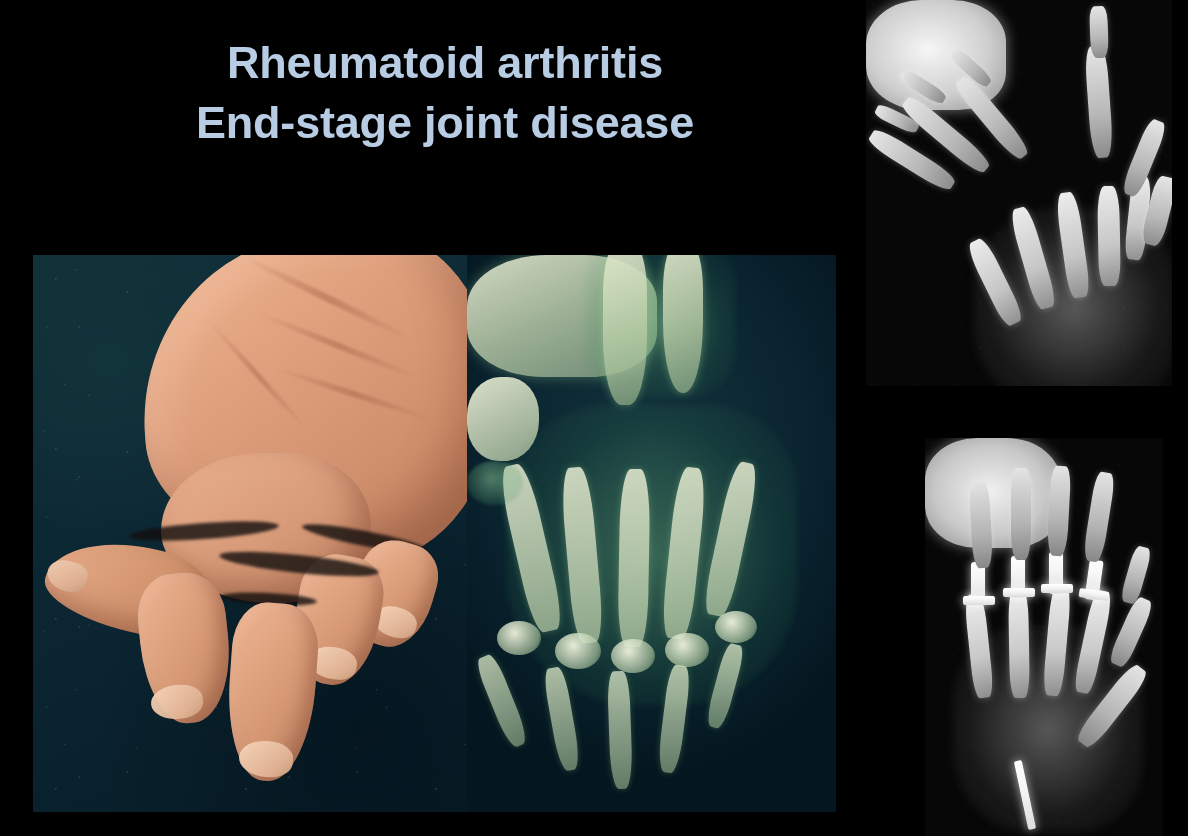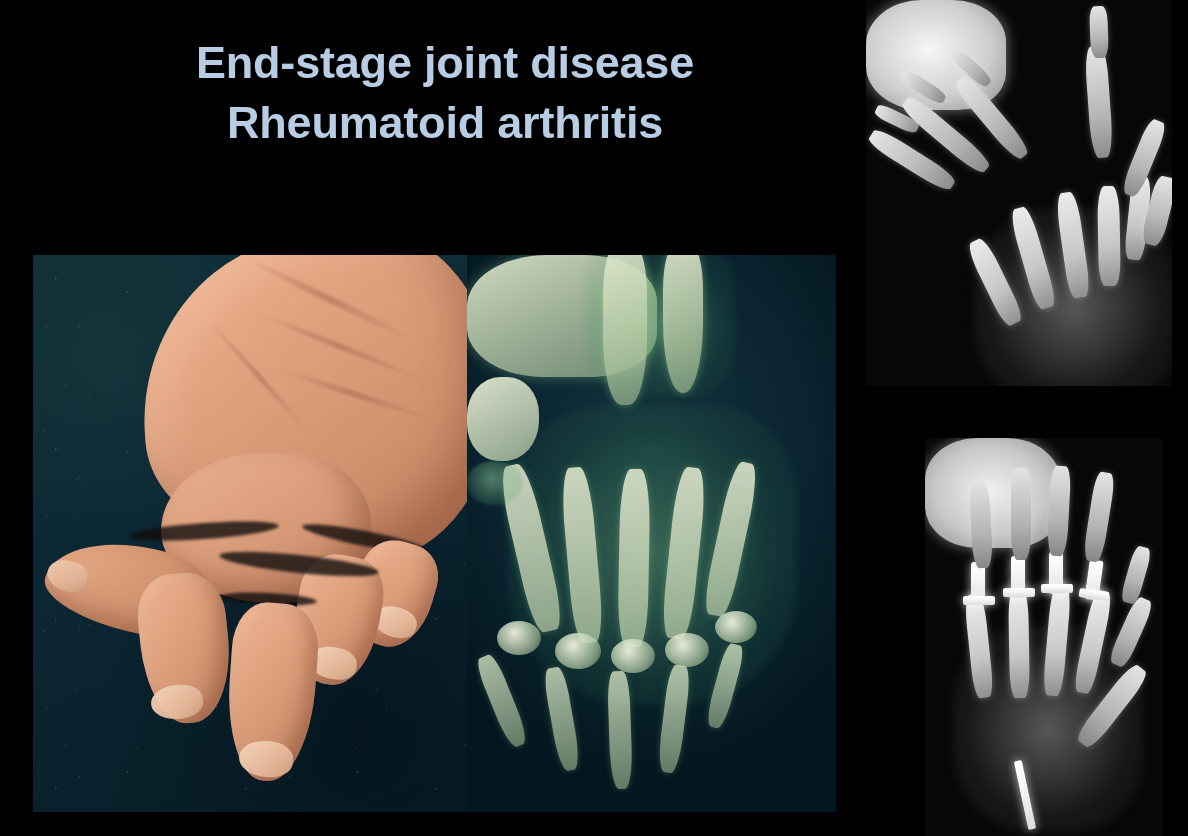--- a/index.html
+++ b/index.html
@@ -459,22 +459,22 @@
       radial-gradient(circle at 84% 58%, rgba(255,255,255,0.05) 0.5px, transparent 1px);
     background-size: 42px 38px, 36px 44px, 48px 40px, 40px 46px;
   }
 </style>
 </head>
 <body>
 
 <div id="slide">
 
   <div id="title-block">
+    <span class="tline">Rheumatoid arthritis</span>
     <span class="tline">End-stage joint disease</span>
-    <span class="tline">Rheumatoid arthritis</span>
   </div>
 
   <div id="composite-panel">
 
     <div id="clinical-photo" class="panel-half">
       <div class="speckle"></div>
 
       <div class="skin" id="hand-dorsum"></div>
       <div class="skin" id="mcp-bulge"></div>
 

